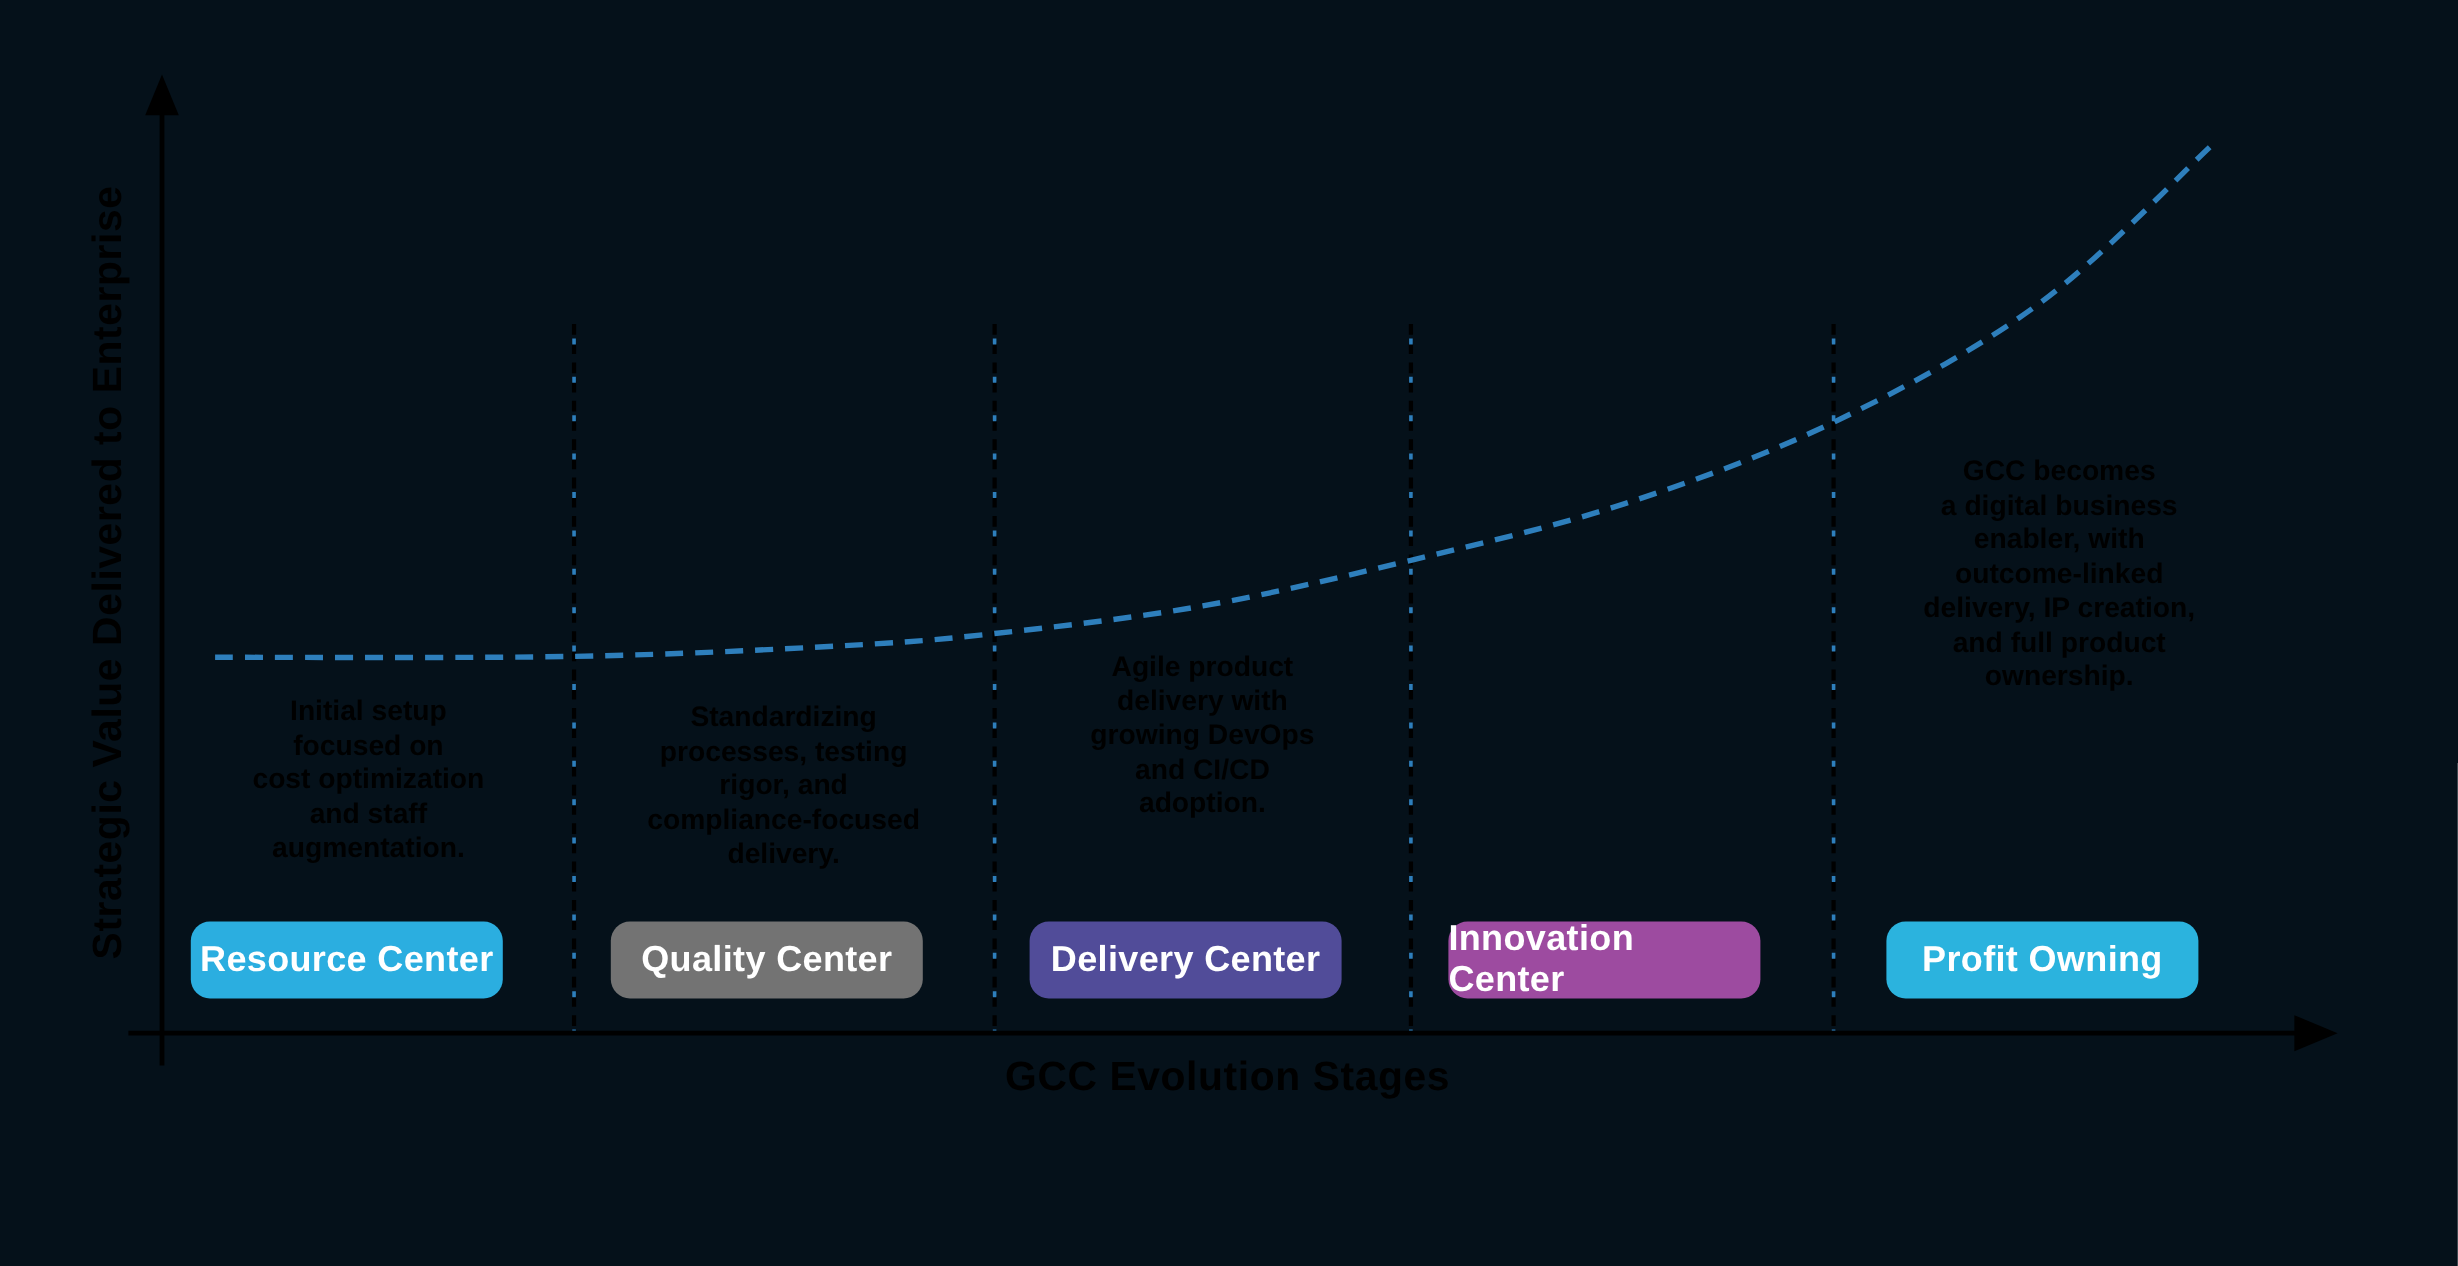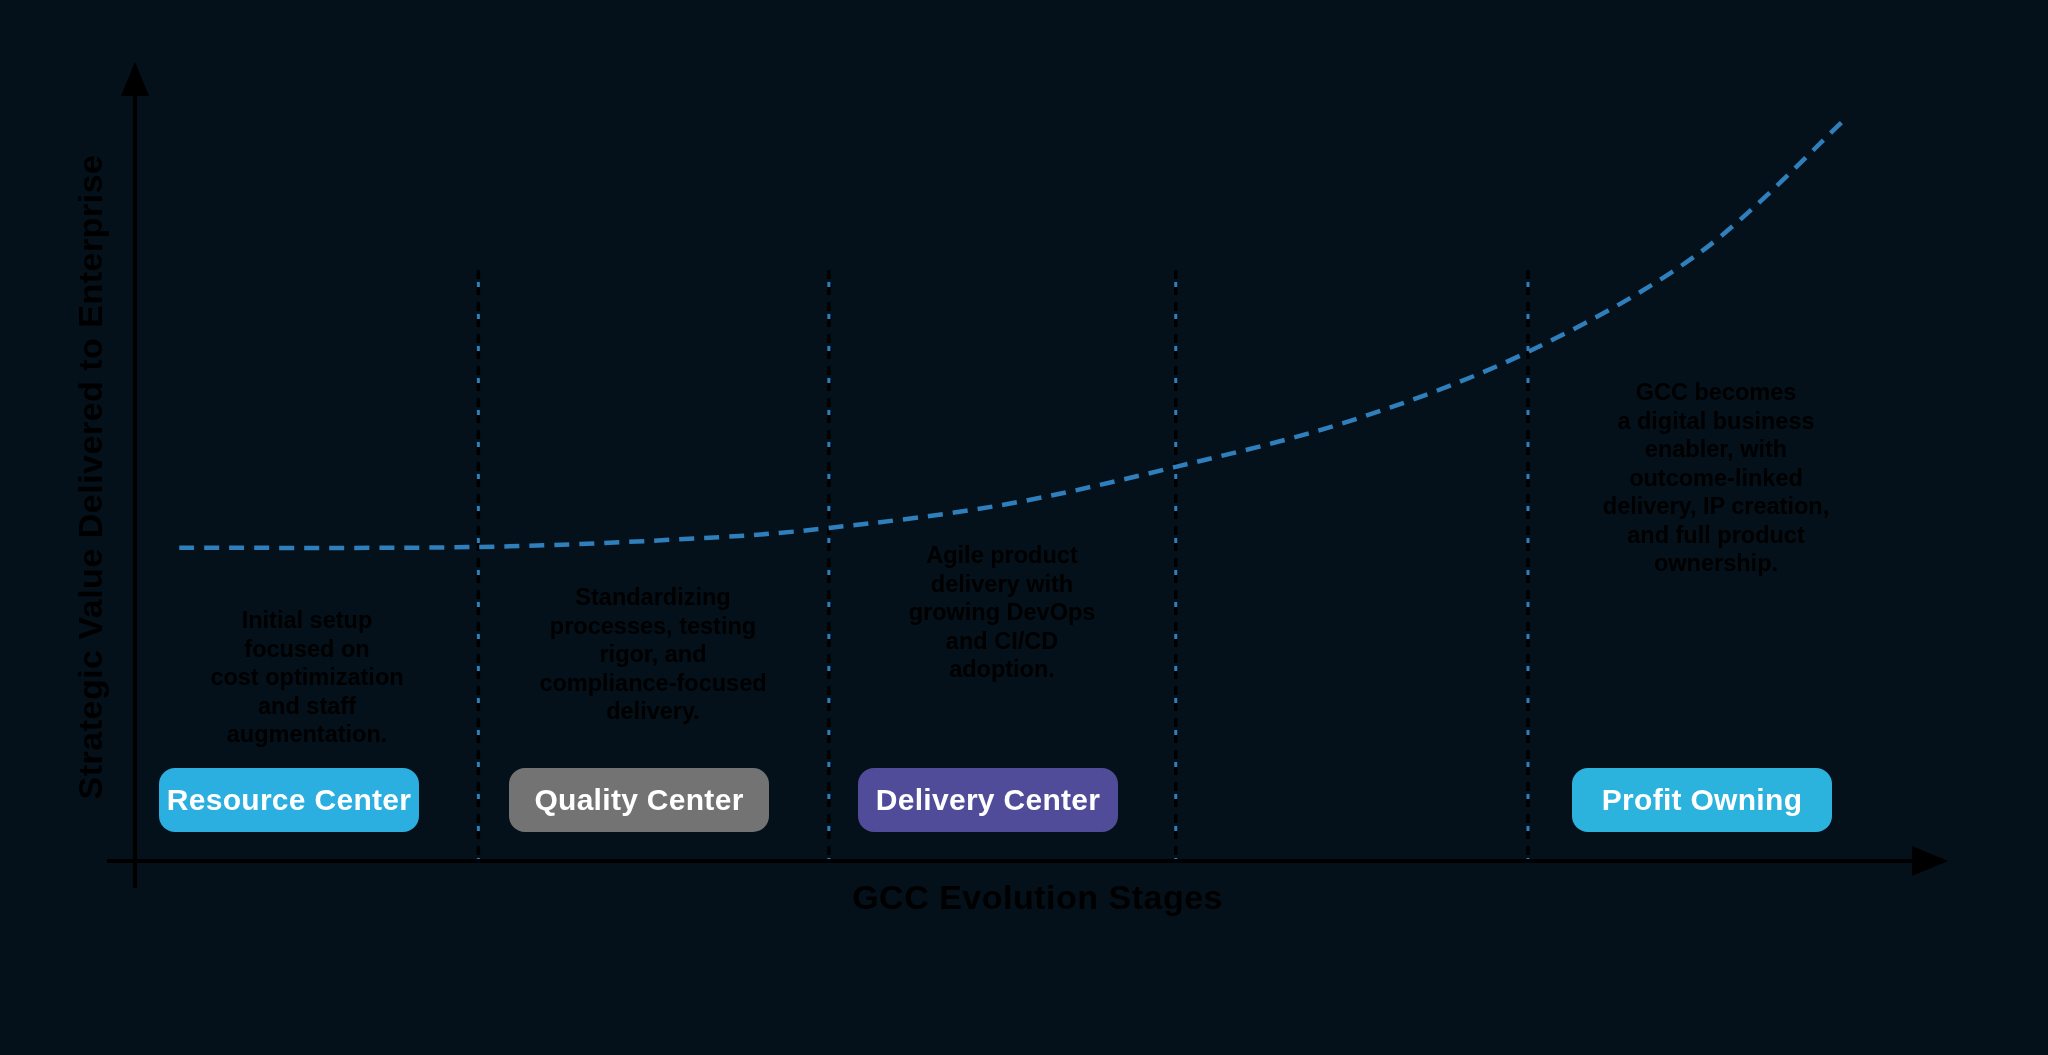--- a/index.html
+++ b/index.html
@@ -18,21 +18,21 @@
     transform:rotate(-90deg);
     transform-origin:center;
     text-align:center;
     font-size:34px;font-weight:bold;color:#000;
     line-height:44px;
     letter-spacing:0.5px;
   }
   .xlabel{
     position:absolute;
     left:823px;top:878px;width:400px;
-    text-align:right;
+    text-align:center;
     font-size:34px;font-weight:bold;color:#000;
     letter-spacing:0.5px;
   }
   .stage-desc{
     position:absolute;
     width:340px;
     text-align:center;
     font-size:23.5px;font-weight:bold;color:#000;
     line-height:28.5px;
     white-space:pre-line;
@@ -66,21 +66,21 @@
     <path id="curve" class="curve" d="M 179.25 547.765 C 229.105 547.6328333333333 391.65 548.558 478.38 546.972 C 565.11 545.386 641.22 541.421 699.63 538.249 C 758.04 535.077 778.395 533.4910000000001 828.84 527.94 C 879.2850000000001 522.389 944.48 515.1198333333333 1002.3 504.943 C 1060.12 494.76616666666666 1117.35 481.0208333333333 1175.76 466.87899999999996 C 1234.17 452.7371666666666 1294.055 439.2561666666667 1352.76 420.092 C 1411.465 400.9278333333333 1470.17 379.78116666666665 1527.99 351.894 C 1585.81 324.00683333333336 1647.17 291.2295 1699.68 252.769 C 1752.19 214.3085 1819.155 143.07066666666674 1843.05 121.13100000000009" stroke="#2E7FBC"></path>
     <line id="y-axis" x1="135" y1="888" x2="135" y2="82" stroke-width="4" stroke="#000000"></line>
     <polygon id="y-arrow" points="135,62 121,96 149,96" fill="#000000"></polygon>
     <line id="x-axis" x1="107" y1="861" x2="1922" y2="861" stroke-width="4" stroke="#000000"></line>
     <polygon id="x-arrow" points="1948,861 1912,846 1912,876" fill="#000000"></polygon>
   </svg>
 
   <div class="ylabel">Strategic Value Delivered to Enterprise</div>
   <div class="xlabel">GCC Evolution Stages</div>
 
-  <div class="stage-desc" style="left:137px;top:606px;text-align:center;">Initial setup
+  <div class="stage-desc" style="left:137px;top:578px;text-align:center;">Initial setup
 focused on
 cost optimization
 and staff
 augmentation.</div>
   <div class="stage-desc" style="left:483px;top:583px;">Standardizing
 processes, testing
 rigor, and
 compliance-focused
 delivery.</div>
   <div class="stage-desc" style="left:832px;top:541px;">Agile product
@@ -92,15 +92,16 @@
 a digital business
 enabler, with
 outcome-linked
 delivery, IP creation,
 and full product
 ownership.</div>
 
   <div class="stage-pill" style="left: 159px; background: rgb(43, 174, 224); color: rgb(255, 255, 255);">Resource Center</div>
   <div class="stage-pill" style="left: 509px; background: #737373; color: rgb(255, 255, 255);">Quality Center</div>
   <div class="stage-pill" style="left: 858px; background: rgb(81, 76, 153); color: rgb(255, 255, 255);">Delivery Center</div>
+  <div class="stage-pill" style="left: 1207px; background: rgb(157, 75, 160); color: rgb(255, 255, 255);">Innovation Center</div>
   <div class="stage-pill" style="left: 1572px; background: rgb(43, 179, 222); color: rgb(255, 255, 255);">Profit Owning</div>
 
 </div>
 
 </body></html>

